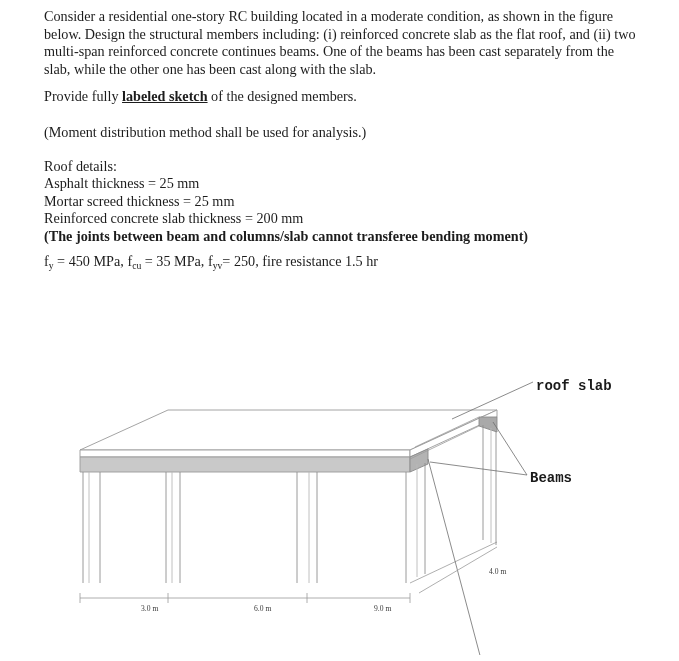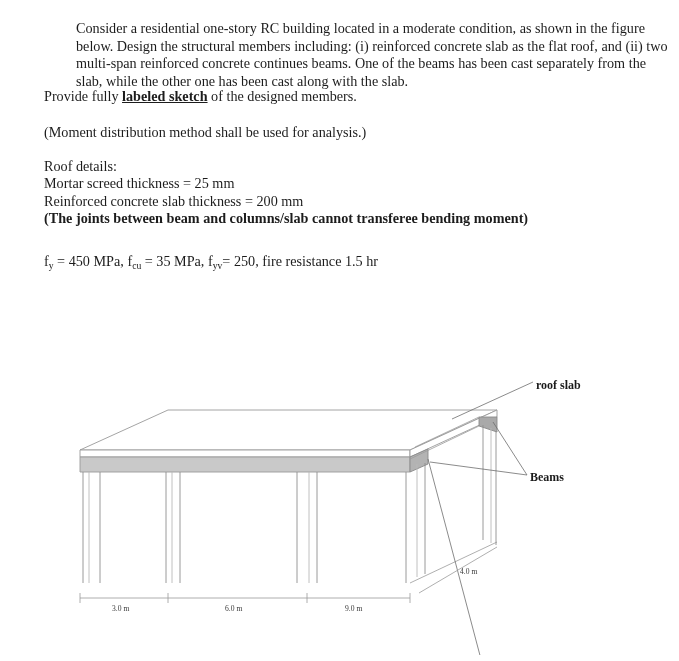--- a/index.html
+++ b/index.html
@@ -22,21 +22,21 @@
   }
   .text-block {
     position: absolute;
     left: 44px;
     width: 592px;
     font-size: 14.2px;
     line-height: 17.6px;
     text-align: left;
     color: #1c1c1c;
   }
-  .p-intro { top: 20px; margin-left: 32px; }
+  .p-intro { top: 8px; }
   .p-provide { top: 88px; }
   .p-moment { top: 124px; }
   .p-roof { top: 158px; line-height: 17.4px; }
   .p-props { top: 253px; }
   .bold { font-weight: bold; }
   .bold-underline { font-weight: bold; text-decoration: underline; }
   sub {
     font-size: 0.68em;
     vertical-align: baseline;
     position: relative;
@@ -44,50 +44,52 @@
   }
   #figure {
     position: absolute;
     left: 0;
     top: 355px;
     width: 679px;
     height: 300px;
   }
   .fig-label {
     position: absolute;
-    font-family: Liberation Serif, serif;
+    font-family: Liberation Mono, monospace;
     font-weight: bold;
-    font-size: 12px;
+    font-size: 14px;
     color: #1a1a1a;
     white-space: nowrap;
   }
   .dim-label {
     position: absolute;
     font-family: "Liberation Serif", serif;
     font-size: 7.6px;
     color: #3a3a3a;
     white-space: nowrap;
+    margin-left: 29px;
   }
   .lbl-roofslab { left: 536px; top: 23px; }
 </style>
 </head>
 <body>
 
 <div id="page">
 
   <div class="text-block p-intro">Consider a residential one-story RC building located in a moderate condition, as shown in the figure below. Design the structural members including: (i) reinforced concrete slab as the flat roof, and (ii) two multi-span reinforced concrete continues beams. One of the beams has been cast separately from the slab, while the other one has been cast along with the slab.</div>
 
   <div class="text-block p-moment">(Moment distribution method shall be used for analysis.)</div>
 
   <div class="text-block p-provide">
     <span>Provide fully </span><span class="bold-underline">labeled sketch</span><span> of the designed members.</span>
   </div>
 
   <div class="text-block p-roof">
     <div>Roof details:</div>
+    <div>Asphalt thickness = 25 mm</div>
     <div>Mortar screed thickness = 25 mm</div>
     <div>Reinforced concrete slab thickness = 200 mm</div>
     <div class="bold">(The joints between beam and columns/slab cannot transferee bending moment)</div>
   </div>
 
   <div class="text-block p-props">
     <span>f</span><sub>y</sub><span> = 450 MPa, </span><span>f</span><sub>cu</sub><span> = 35 MPa, </span><span>f</span><sub>yv</sub><span>= 250, fire resistance 1.5 hr</span>
   </div>
 
   <div id="figure">

